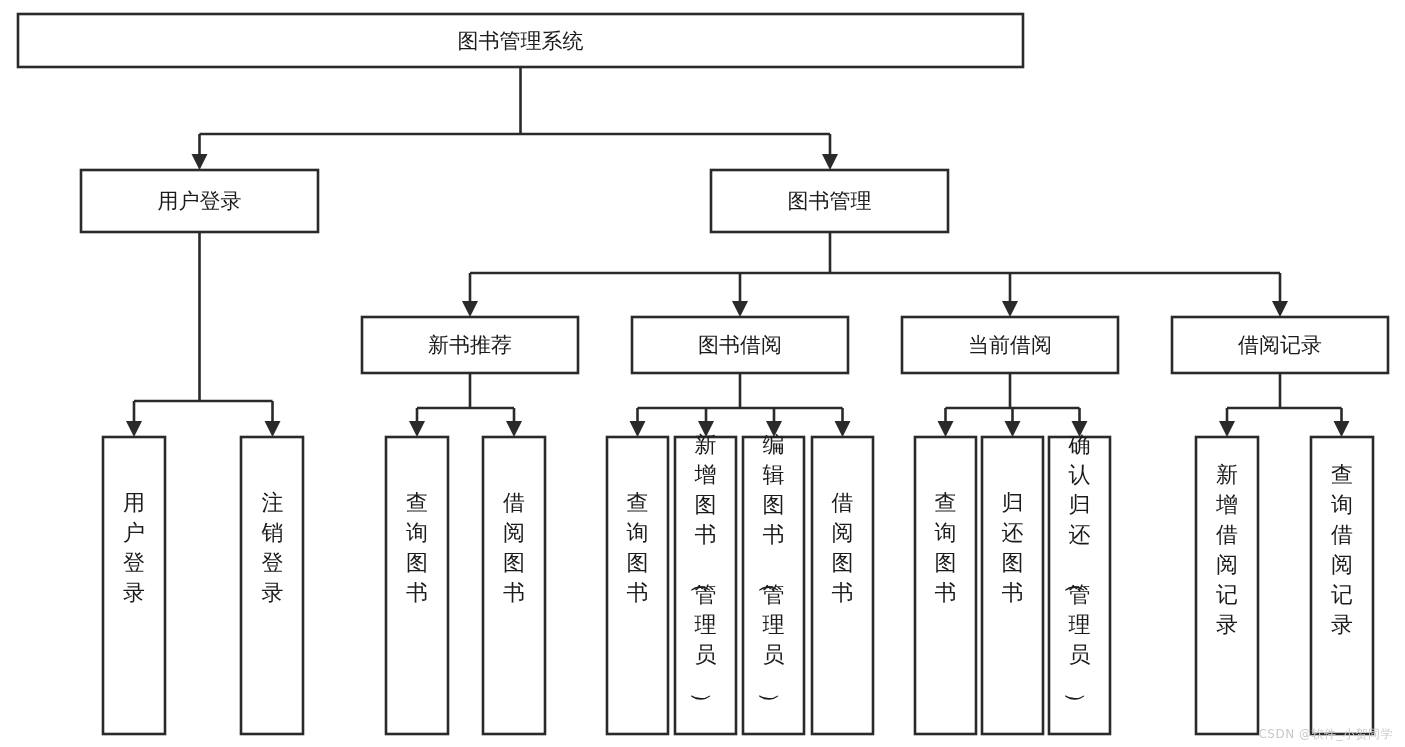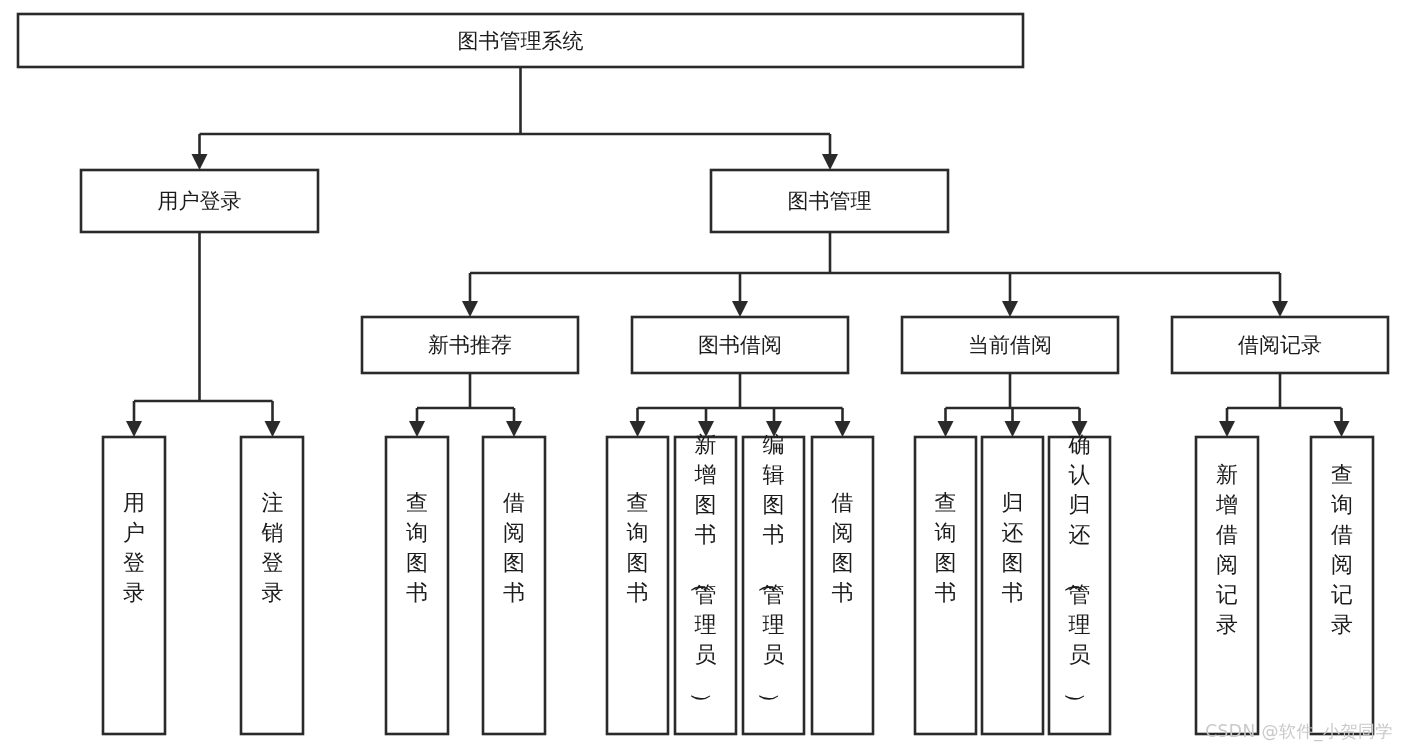--- a/index.html
+++ b/index.html
@@ -22,21 +22,21 @@
   .node-label-v{
     fill:#1b1b1b;
     font-family:"DejaVu Sans","Liberation Sans",sans-serif;
     font-size:22px;
     text-anchor:middle;
   }
   .watermark{
     position:absolute;
     right:12px;bottom:4px;
     font-family:"DejaVu Sans","Liberation Sans",sans-serif;
-    font-size:17px;
+    font-size:12px;
     color:#c9c9c9;
     white-space:nowrap;
     letter-spacing:.5px;
   }
 </style>
 </head>
 <body>
 
 <svg id="diagram" viewBox="0 0 1405 747" xmlns="http://www.w3.org/2000/svg">
 

